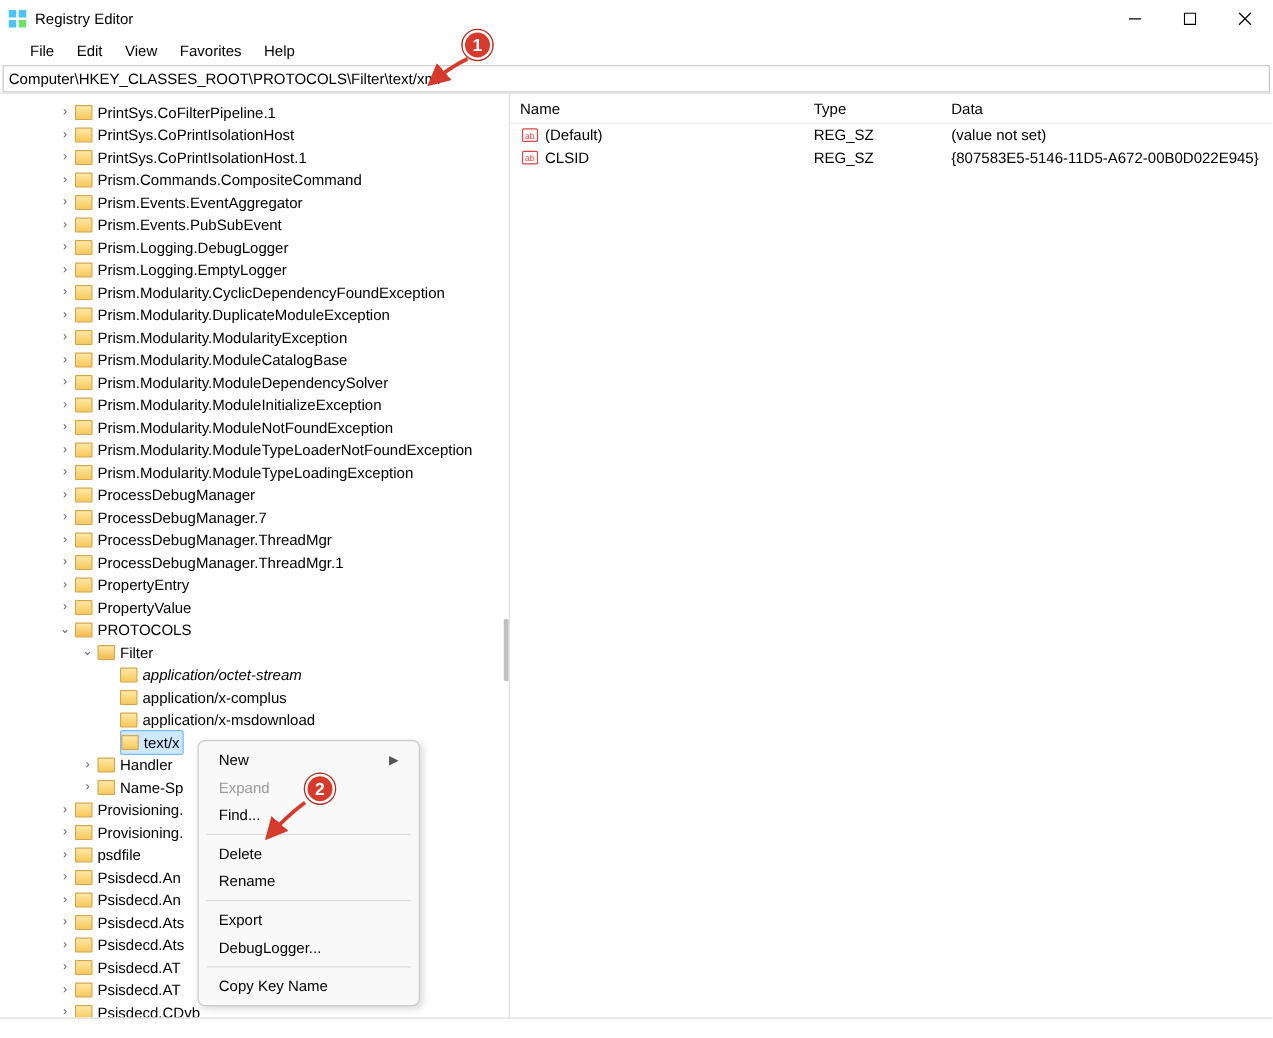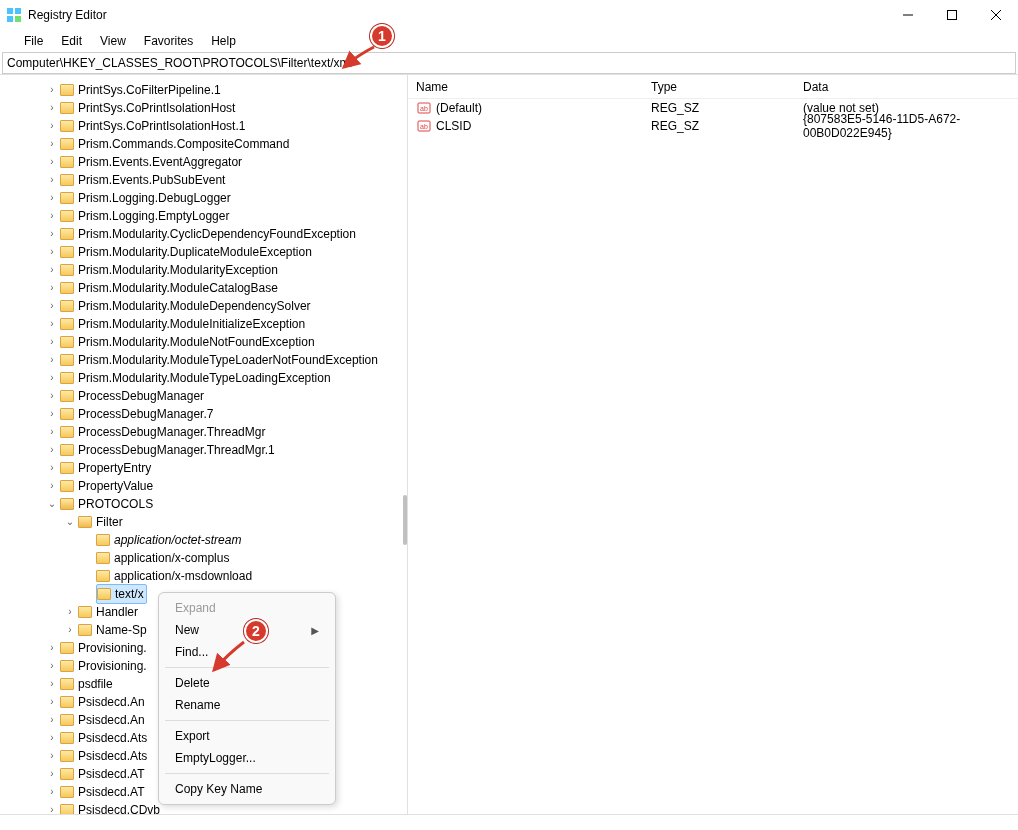--- a/index.html
+++ b/index.html
@@ -27,21 +27,21 @@
   .folder { width: 14px; height: 12px; background: linear-gradient(#ffe9a6,#f6c95a); border: 1px solid #d9a441; border-radius: 1px; margin-right: 4px; position: relative; flex-shrink: 0; }
   .folder.open { background: linear-gradient(#ffe9a6,#f2b94a); }
   .selected { background: #cde8ff; border: 1px solid #7abaff; border-radius: 2px; padding: 0 2px 0 0; display: inline-flex; align-items: center; }
 
   .dragbar { position: absolute; right: 0; top: 420px; width: 4px; height: 50px; background: #c0c0c0; border-radius: 2px; }
 
   .valuewrap { flex: 1; display: flex; flex-direction: column; }
   .colheaders { display: flex; height: 24px; border-bottom: 1px solid #eee; align-items: center; font-size: 12px; padding-left: 8px; }
   .col-name { width: 235px; }
   .col-type { width: 110px; }
-  .col-data { flex: 1; margin-left: 42px; }
+  .col-data { flex: 1; }
   .vrow { display: flex; align-items: center; height: 18px; padding-left: 8px; font-size: 12px; cursor: default; }
   .valicon { width: 16px; height: 14px; margin-right: 4px; display: inline-flex; align-items: center; justify-content: center; }
   .valicon svg { width: 14px; height: 14px; }
 
   .ctxmenu { position: absolute; left: 158px; top: 592px; width: 178px; background: #f9f9f9; border: 1px solid #ccc; box-shadow: 2px 2px 6px rgba(0,0,0,0.15); border-radius: 6px; padding: 4px 0; font-size: 12px; z-index: 50; }
   .ctxitem { padding: 4px 16px; display: flex; justify-content: space-between; align-items: center; cursor: default; }
   .ctxitem.disabled { color: #9a9a9a; }
   .ctxsep { height: 1px; background: #ddd; margin: 4px 6px; }
   .ctxarrow { font-size: 10px; color: #555; }
 
@@ -341,43 +341,43 @@
             <span>CLSID</span>
           </div>
           <div class="col-type">REG_SZ</div>
           <div class="col-data">{807583E5-5146-11D5-A672-00B0D022E945}</div>
         </div>
       </div>
   </div>
 </div>
 
 <div class="ctxmenu">
+  <div class="ctxitem">
+      <span>New</span>
+      <span class="ctxarrow">▶</span>
+    </div>
   <div class="ctxitem disabled">
       <span>Expand</span>
     </div>
   <div class="ctxitem">
-      <span>New</span>
-      <span class="ctxarrow">▶</span>
-    </div>
-  <div class="ctxitem">
       <span>Find...</span>
     </div>
   <div class="ctxsep"></div>
   <div class="ctxitem">
       <span>Delete</span>
     </div>
   <div class="ctxitem">
       <span>Rename</span>
     </div>
   <div class="ctxsep"></div>
   <div class="ctxitem">
       <span>Export</span>
     </div>
   <div class="ctxitem">
-      <span>EmptyLogger...</span>
+      <span>DebugLogger...</span>
     </div>
   <div class="ctxsep"></div>
   <div class="ctxitem">
       <span>Copy Key Name</span>
     </div>
 </div>
 
 <div class="callout" style="left:370px; top:24px;">
     <span>1</span>
   </div>

